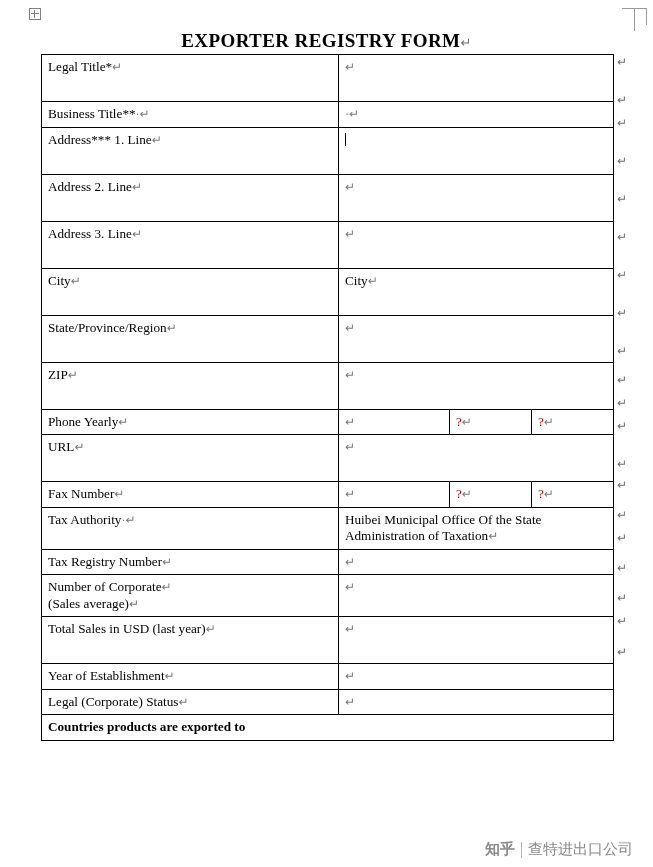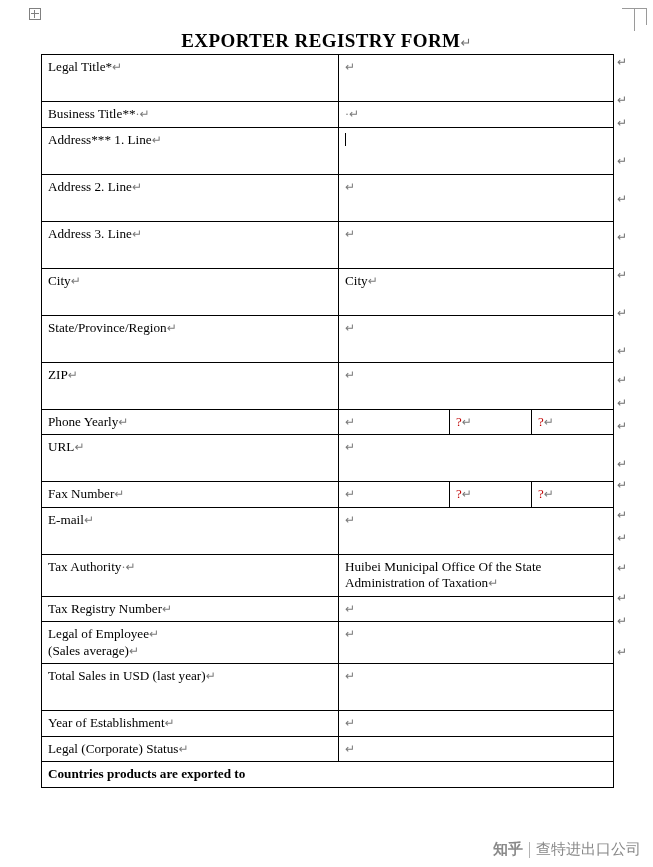--- a/index.html
+++ b/index.html
@@ -111,21 +111,21 @@
     display: inline-block;
     width: 1px;
     height: 13px;
     background: #000;
     vertical-align: -2px;
   }
 
   
   .watermark {
     position: absolute;
-    right: 12px;
+    right: 20px;
     bottom: 8px;
     display: flex;
     align-items: center;
     gap: 6px;
     color: #888888;
     font-family: "Liberation Sans", sans-serif;
     font-size: 15px;
   }
   .wm-logo {
     font-weight: bold;
@@ -205,37 +205,33 @@
       <td class="value tall" colspan="3"><span class="pm">↵</span></td>
     </tr>
 
     <tr>
       <td class="label"><span>Fax Number</span><span class="pm">↵</span></td>
       <td class="value"><span class="pm">↵</span></td>
       <td class="qcell"><span class="qmark">?</span><span class="pm">↵</span></td>
       <td class="qcell"><span class="qmark">?</span><span class="pm">↵</span></td>
     </tr>
 
-    <tr>
-      <td class="label tall"><span>E-mail</span><span class="pm">↵</span></td>
-      <td class="value tall" colspan="3"><span class="pm">↵</span></td>
-    </tr>
 
     <tr>
       <td class="label"><span>Tax Authority</span><span class="pm">·↵</span></td>
       <td class="value" colspan="3"><span>Huibei Municipal Office Of the State Administration of Taxation</span><span class="pm">↵</span></td>
     </tr>
 
     <tr>
       <td class="label"><span>Tax Registry Number</span><span class="pm">↵</span></td>
       <td class="value" colspan="3"><span class="pm">↵</span></td>
     </tr>
 
     <tr>
-      <td class="label"><span>Legal of Employee</span><span class="pm">↵</span><br><span>(Sales average)</span><span class="pm">↵</span></td>
+      <td class="label"><span>Number of Corporate</span><span class="pm">↵</span><br><span>(Sales average)</span><span class="pm">↵</span></td>
       <td class="value" colspan="3"><span class="pm">↵</span></td>
     </tr>
 
     <tr>
       <td class="label tall"><span>Total Sales in USD (last year)</span><span class="pm">↵</span></td>
       <td class="value tall" colspan="3"><span class="pm">↵</span></td>
     </tr>
 
     <tr>
       <td class="label"><span>Year of Establishment</span><span class="pm">↵</span></td>

